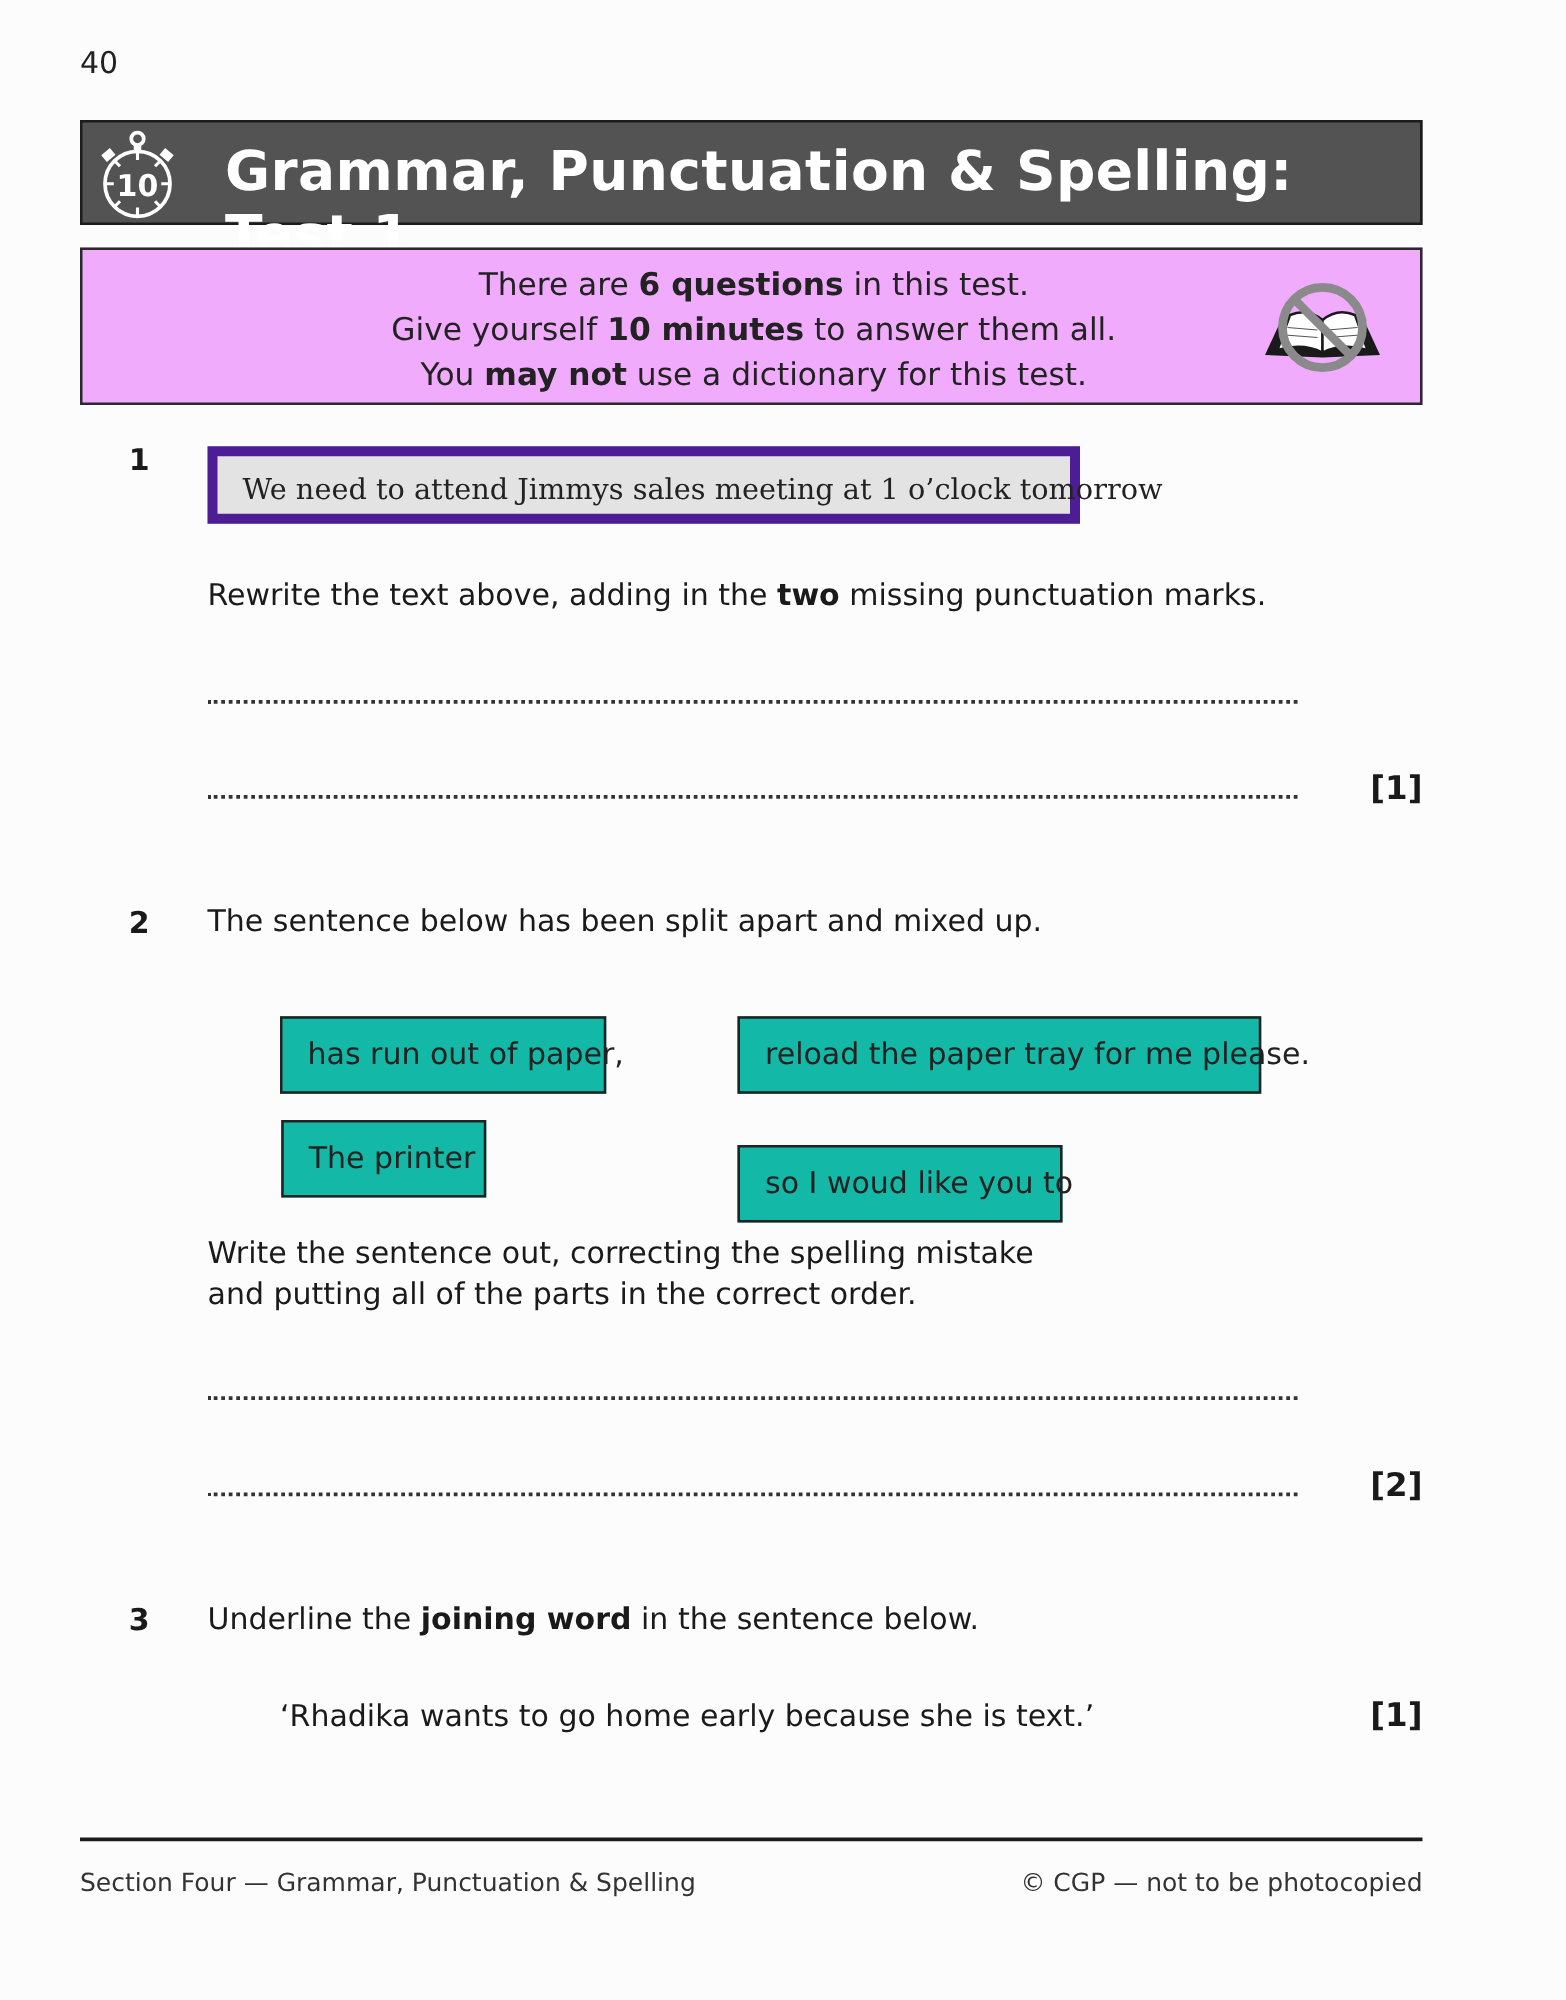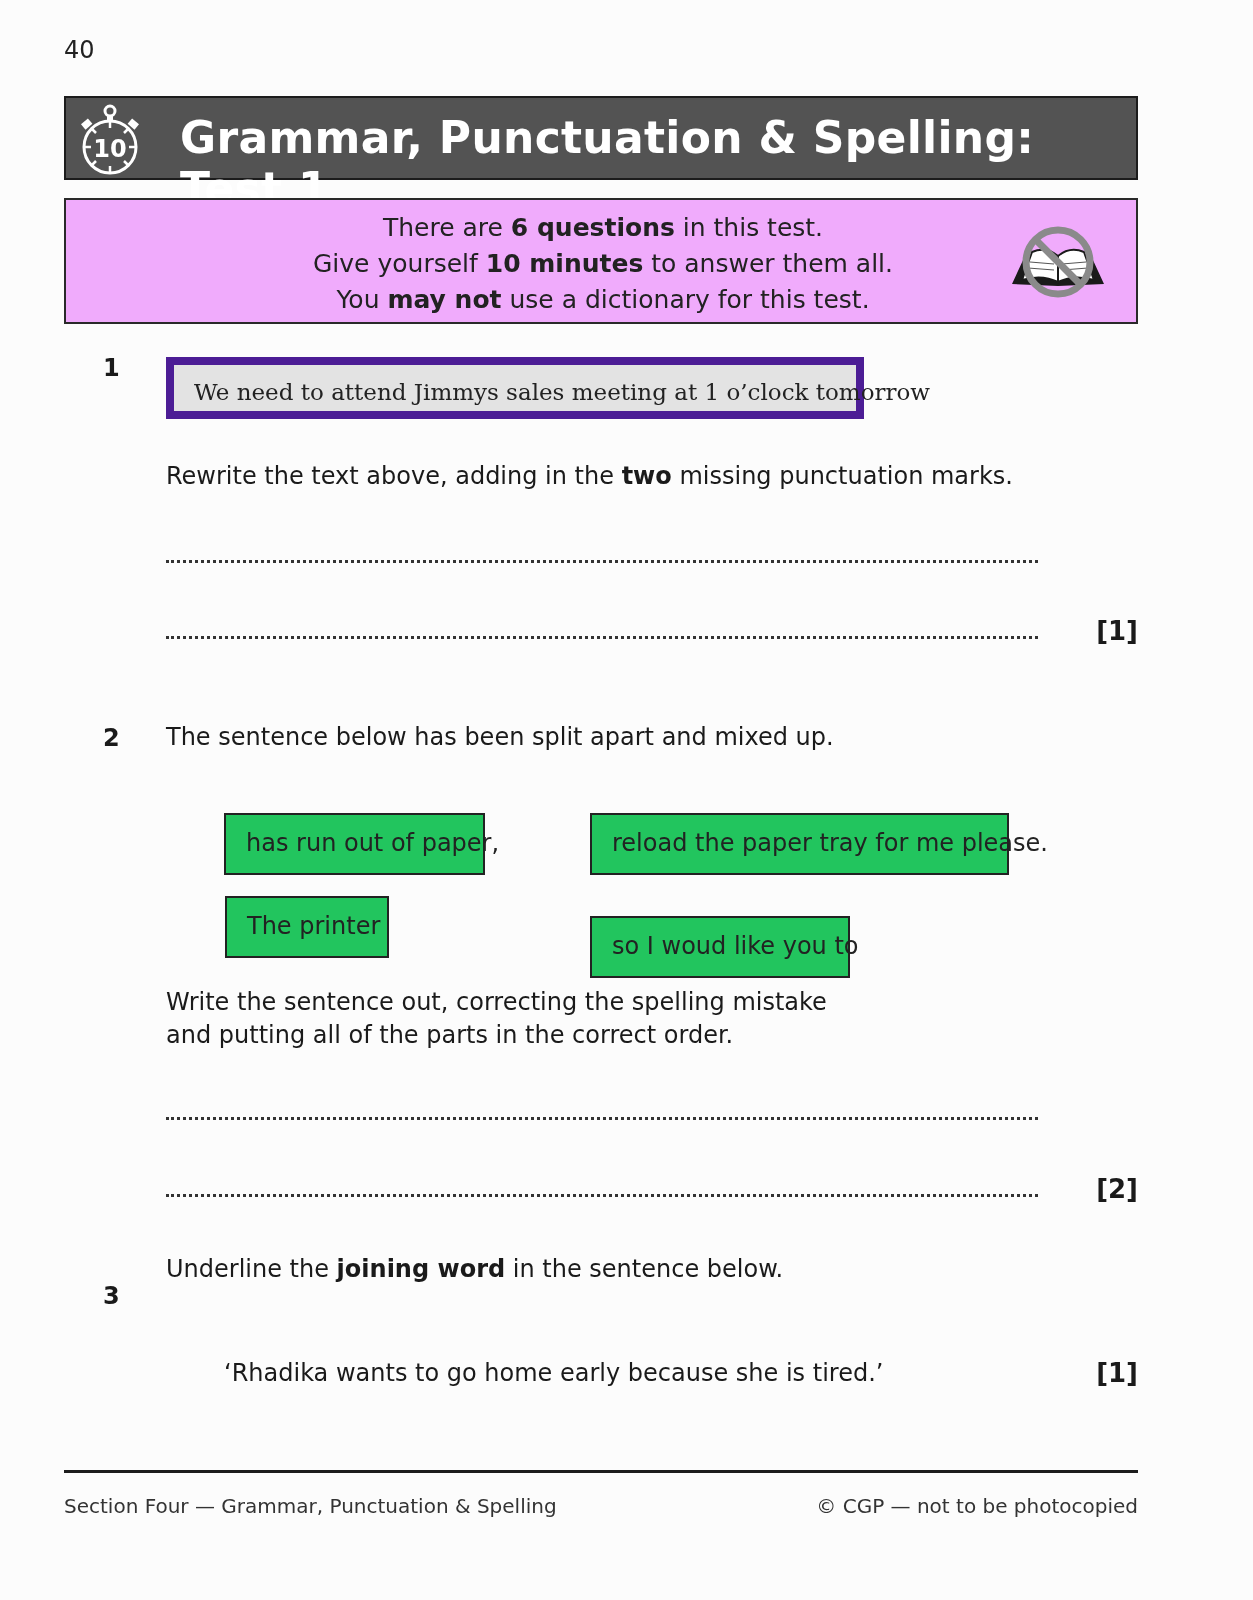--- a/index.html
+++ b/index.html
@@ -42,21 +42,21 @@
     padding: 14px 0 0 20px; white-space: nowrap;
   }
 
   .answer-line {
     left: 166px; width: 872px; height: 0;
     border-bottom: 3px dotted #333;
   }
   .marks { font-size: 26px; font-weight: bold; color: #1a1a1a; right: 115px; }
 
   .word-card {
-    background: #22c55e; border: 2px solid #222; box-sizing: border-box;
+    background: #14b8a6; border: 2px solid #222; box-sizing: border-box;
     font-size: 24px; color: #222; padding: 14px 0 12px 20px; white-space: nowrap;
     height: 62px;
   }
 
   .quote-line { font-size: 24px; color: #1a1a1a; }
 
   .footer-rule { left: 64px; top: 1470px; width: 1074px; height: 3px; background: #1c1c1c; }
   .footer-left { left: 64px; top: 1494px; font-size: 20px; color: #333; }
   .footer-right { right: 115px; top: 1494px; font-size: 20px; color: #333; }
 </style>
@@ -135,21 +135,21 @@
 
 <div class="abs q-text" style="left:166px; top:986px;">
   <div>Write the sentence out, correcting the spelling mistake</div>
   <div>and putting all of the parts in the correct order.</div>
 </div>
 <div class="abs answer-line" style="top:1117px;"></div>
 <div class="abs answer-line" style="top:1194px;"></div>
 <div class="abs marks" style="top:1174px;">[2]</div>
 
 <div class="abs q-num" style="left:103px; top:1282px;">3</div>
-<div class="abs q-text" style="left:166px; top:1253px;">
+<div class="abs q-text" style="left:166px; top:1279px;">
   <span>Underline the </span><b>joining word</b><span> in the sentence below.</span>
 </div>
-<div class="abs quote-line" style="left:224px; top:1359px;">‘Rhadika wants to go home early because she is tired.’</div>
+<div class="abs quote-line" style="left:224px; top:1359px;">‘Rhadika wants to go home early because she is text.’</div>
 <div class="abs marks" style="top:1358px;">[1]</div>
 
 <div class="abs footer-rule"></div>
 <div class="abs footer-left">Section Four — Grammar, Punctuation &amp; Spelling</div>
 <div class="abs footer-right">© CGP — not to be photocopied</div>
 
 </body></html>

